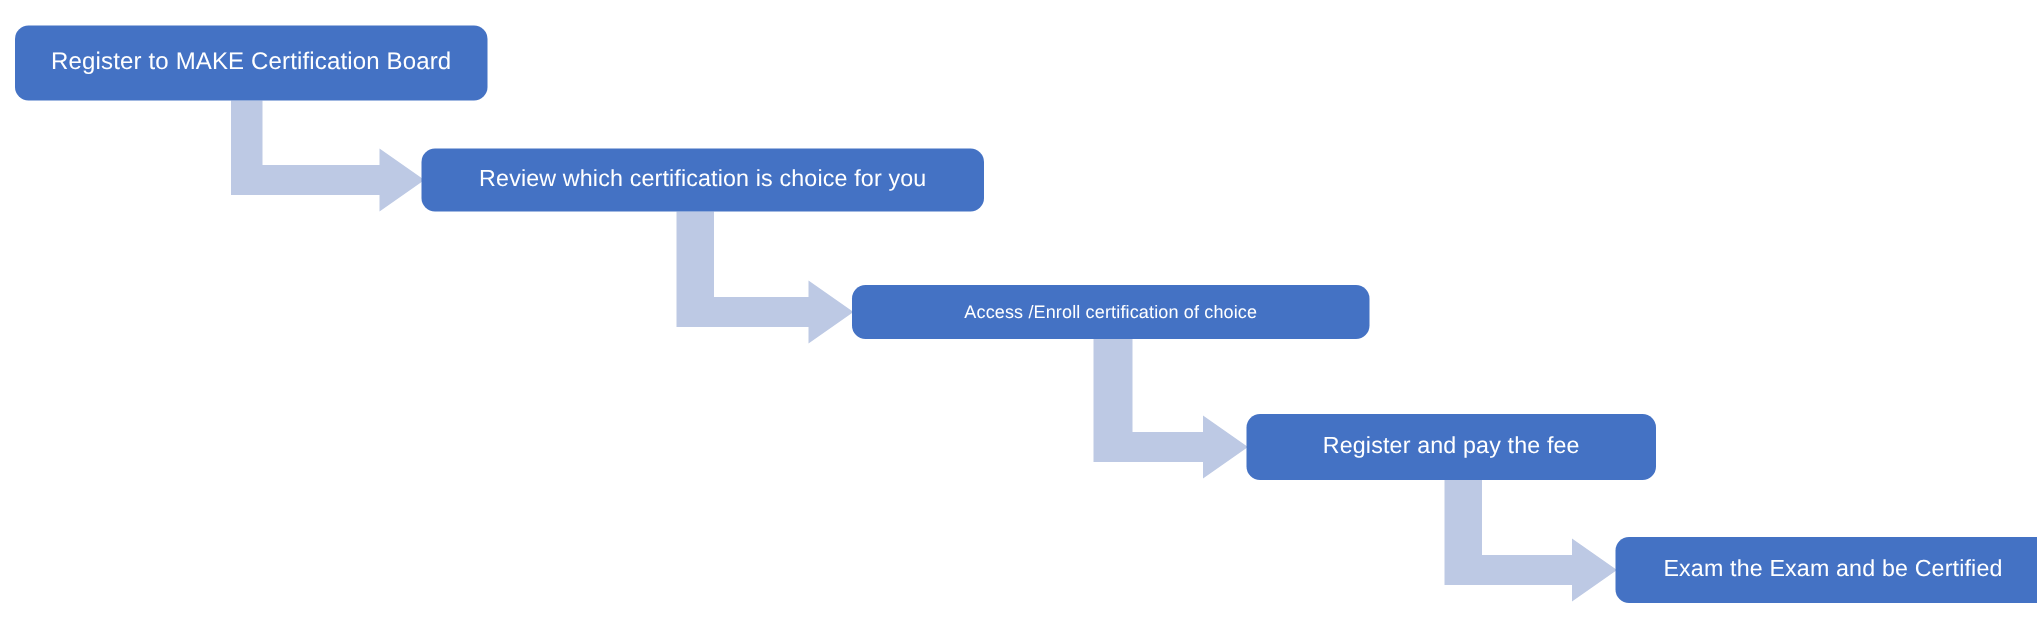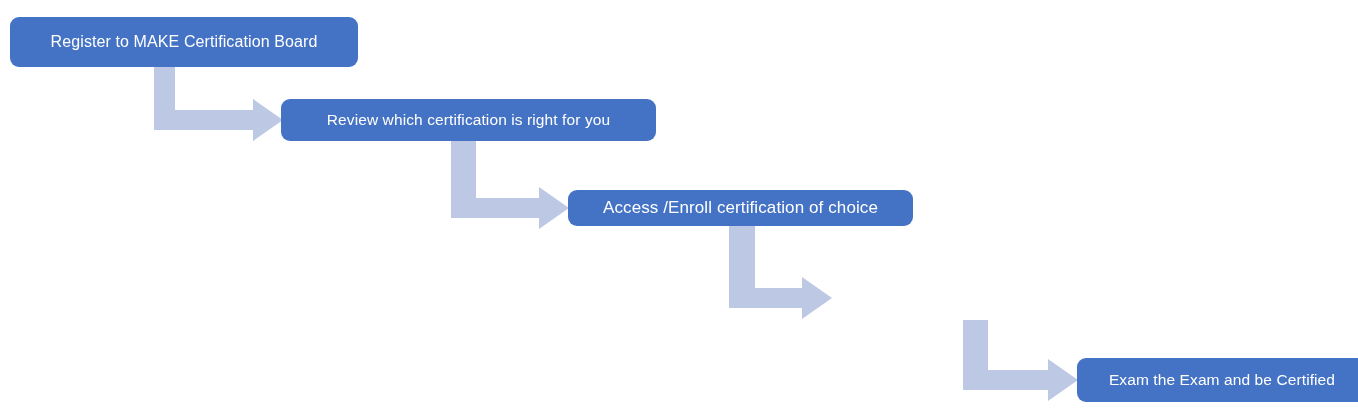--- a/index.html
+++ b/index.html
@@ -35,23 +35,23 @@
     align-items: center;
     justify-content: center;
     text-align: center;
     font-size: 15.5px;
     line-height: 1.2;
     letter-spacing: 0.1px;
     padding: 0 14px;
     white-space: nowrap;
     z-index: 2;
   }
-  .step-box.b1 { left: 10px;   top: 17px;  width: 348px; height: 50px; font-size: 16px; }
+  .step-box.b1 { left: 10px;   top: 17px;  width: 315px; height: 50px; font-size: 16px; }
   .step-box.b2 { left: 281px;  top: 99px;  width: 375px; height: 42px; }
-  .step-box.b3 { left: 568px;  top: 190px; width: 345px; height: 36px; font-size: 17px; }
+  .step-box.b3 { left: 568px;  top: 190px; width: 345px; height: 36px; font-size: 12px; }
   .step-box.b4 { left: 831px;  top: 276px; width: 273px; height: 44px; }
   .step-box.b5 { left: 1077px; top: 358px; width: 290px; height: 44px; }
 </style>
 </head>
 <body>
 
 <div id="canvas">
 
   <svg class="arrow-layer" viewBox="0 0 1358 411" width="1358" height="411" xmlns="http://www.w3.org/2000/svg">
 
@@ -62,25 +62,28 @@
     <path fill="#BDC9E4" d="M 729,226 L 755,226 L 755,288 L 802,288 L 802,277 L 832,298 L 802,319 L 802,308 L 729,308 Z"></path>
 
     <path fill="#BDC9E4" d="M 963,320 L 988,320 L 988,370 L 1048,370 L 1048,359 L 1078,380 L 1048,401 L 1048,390 L 963,390 Z"></path>
   </svg>
 
   <div class="step-box b1">
     <span>Register to MAKE Certification Board</span>
   </div>
 
   <div class="step-box b2">
-    <span>Review which certification is right for you</span>
+    <span>Review which certification is choice for you</span>
   </div>
 
   <div class="step-box b3">
     <span>Access /Enroll certification of choice</span>
   </div>
 
+  <div class="step-box b4">
+    <span>Register and pay the fee</span>
+  </div>
 
   <div class="step-box b5">
     <span>Exam the Exam and be Certified</span>
   </div>
 
 </div>
 
 </body></html>

